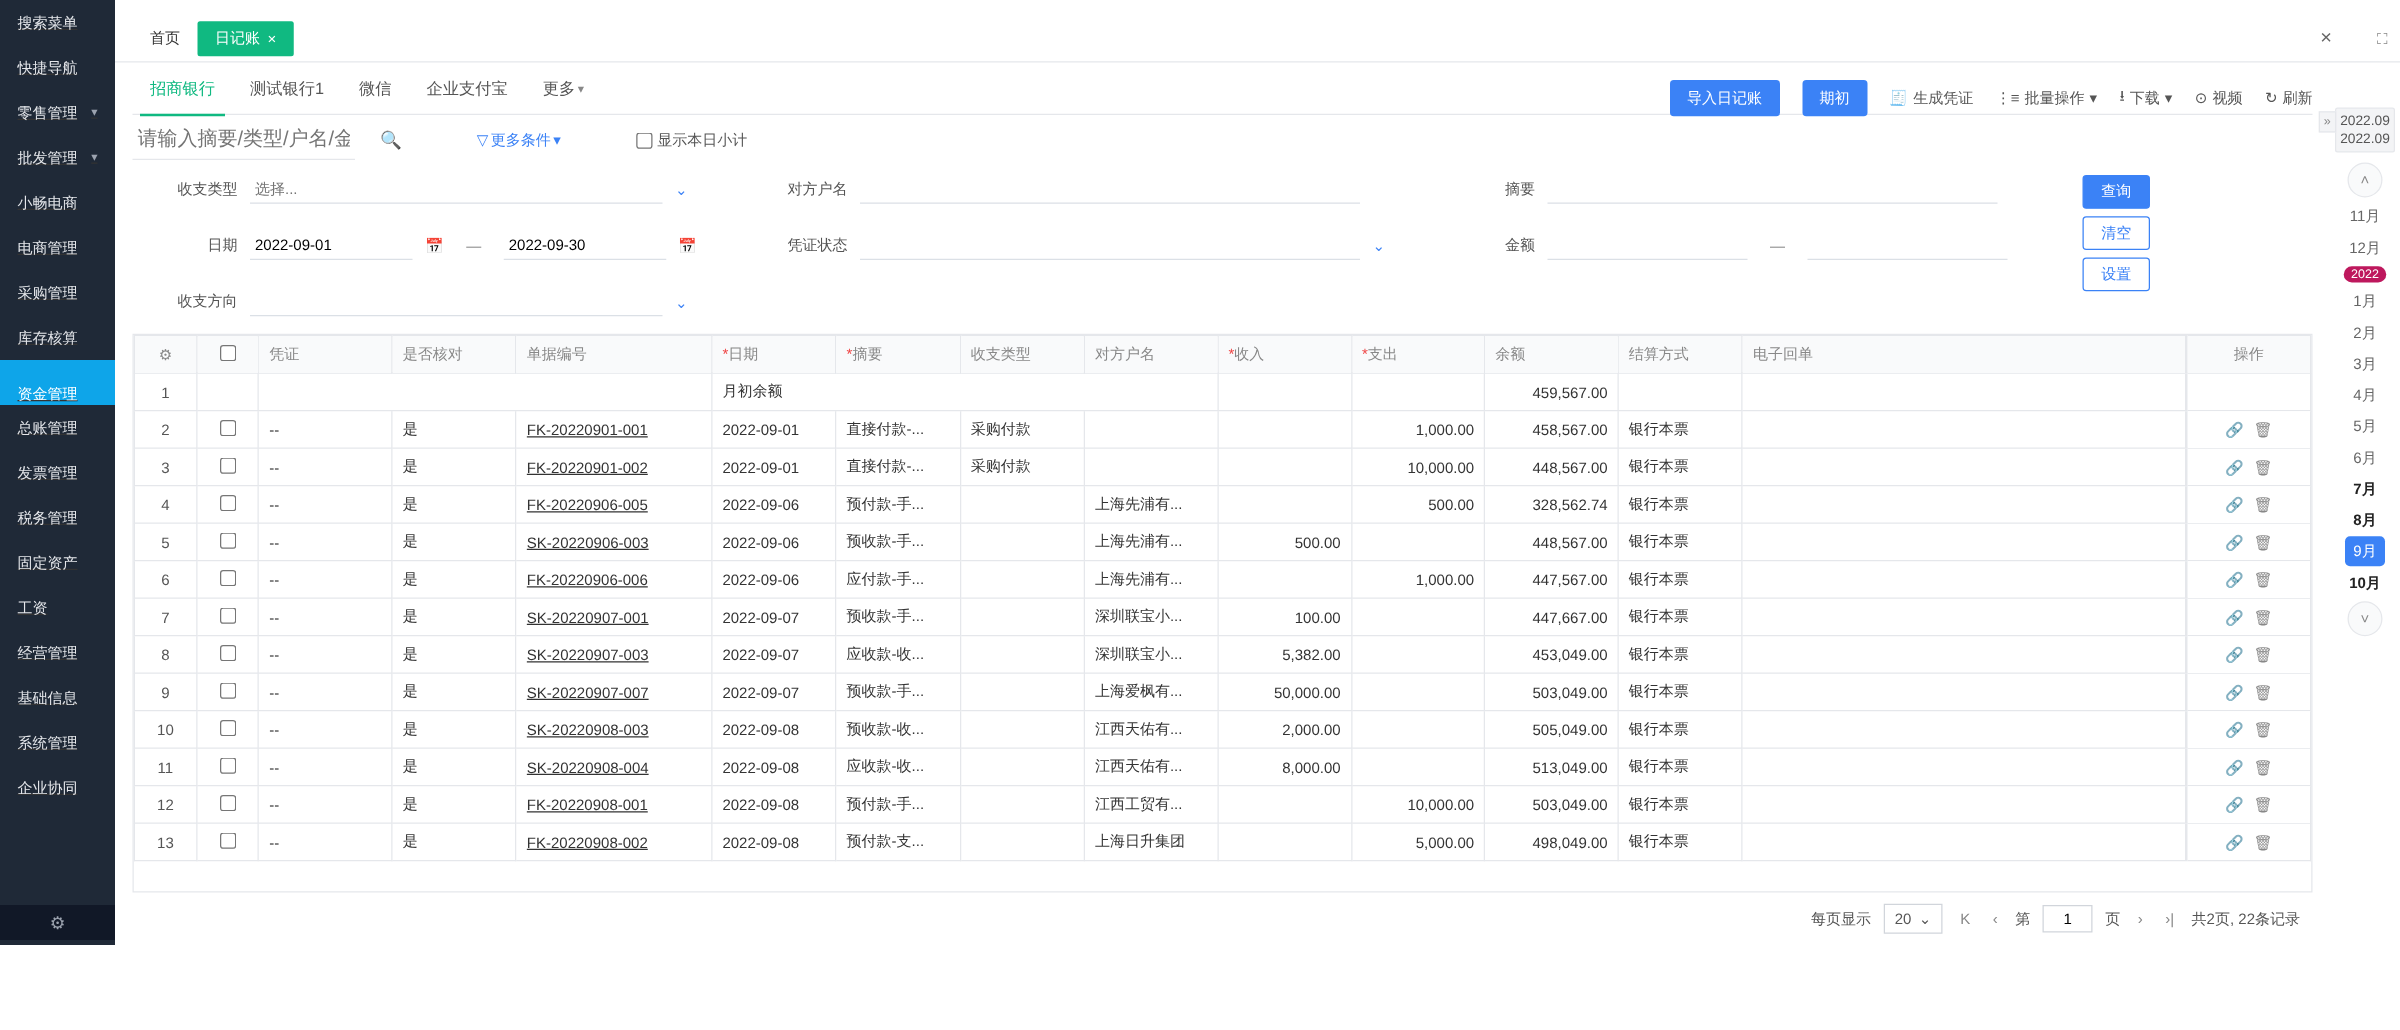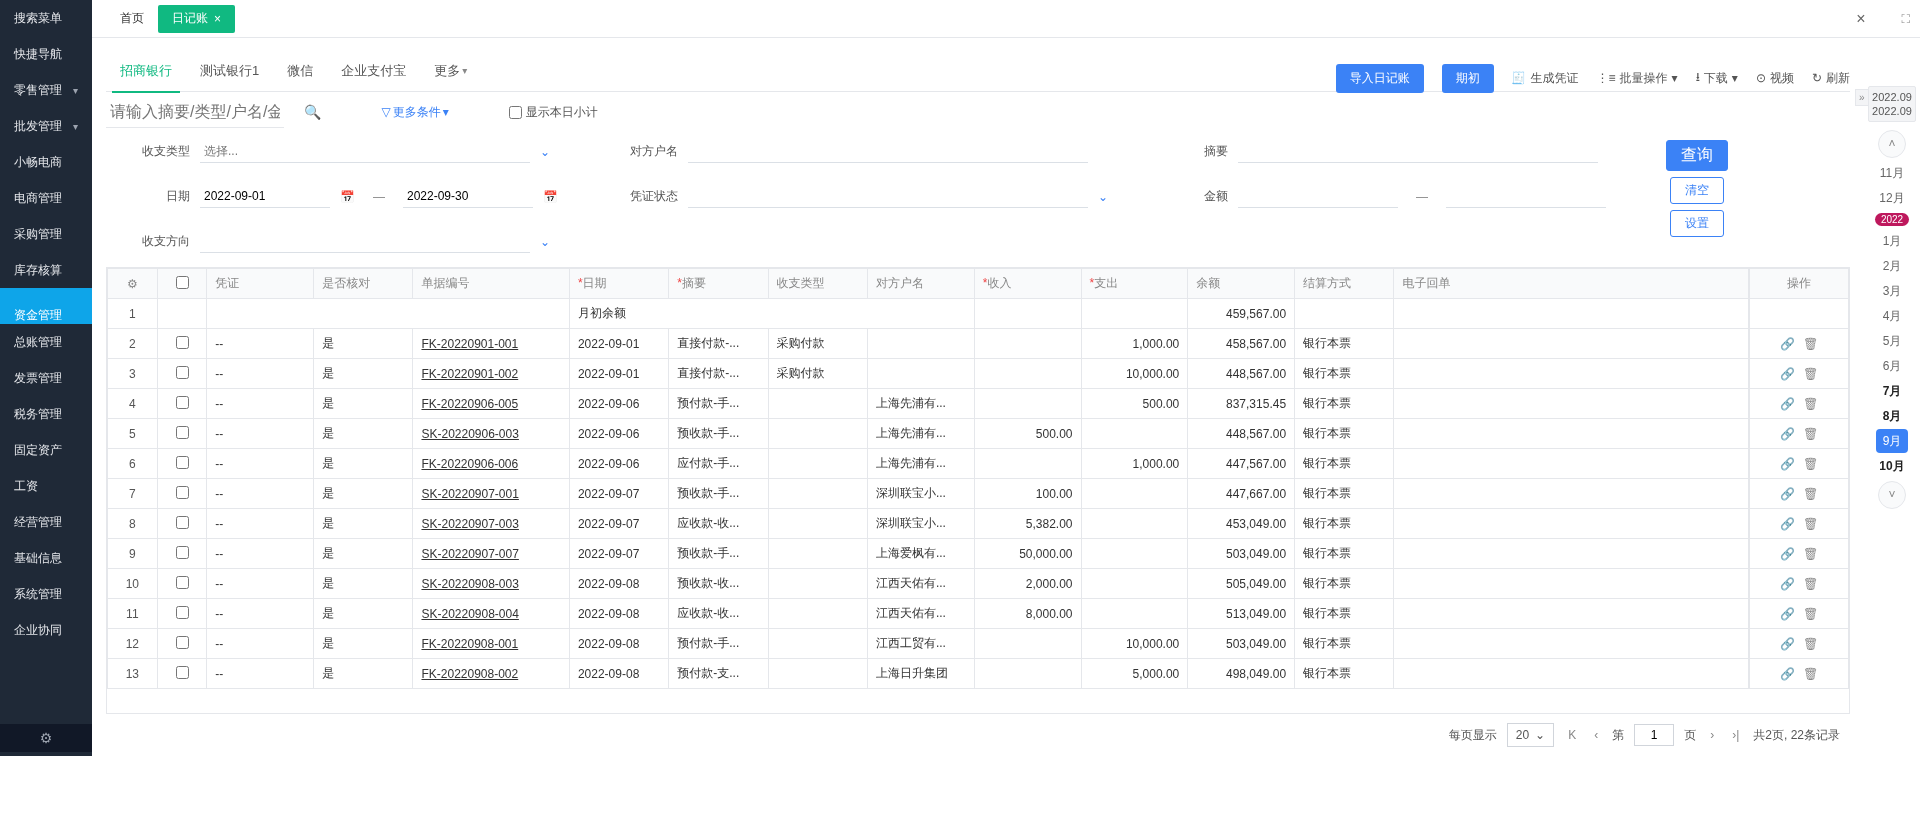--- a/index.html
+++ b/index.html
@@ -1,28 +1,28 @@
 <!DOCTYPE html>
 <html><head>
 <meta charset="utf-8">
 <style>
 * { box-sizing: border-box; margin: 0; padding: 0; font-family: "Microsoft YaHei", -apple-system, sans-serif; }
 body { font-size: 12px; color: #333; background: #fff; overflow: hidden; }
 
-.app { display: flex; height: 756px; width: 1920px; position: relative; }
+.app { display: flex; height: 756px; width: 1920px; position: relative; text-decoration: underline; }
 
 
 .sidebar { width: 92px; background: #1f2937; color: #e5e7eb; display: flex; flex-direction: column; overflow-y: auto; }
 .side-item { height: 36px; display: flex; align-items: center; padding: 0 14px; font-size: 12px; cursor: pointer; justify-content: space-between; }
 .side-item.active { background: #0ea5e9; color: #fff; align-items: flex-end; }
 .side-item .chev { font-size: 10px; color: #9ca3af; }
 .side-gear { position: absolute; bottom: 4px; left: 0; width: 92px; height: 28px; display: flex; align-items: center; justify-content: center; color: #9ca3af; font-size: 14px; cursor: pointer; background: #111827; }
 
 
-.top-tabs { position: absolute; top: 0; left: 92px; right: 0; height: 38px; display: flex; align-items: center; border-bottom: 1px solid #e5e7eb; padding-left: 14px; }
+.top-tabs { position: absolute; top: 12px; left: 92px; right: 0; height: 38px; display: flex; align-items: center; border-bottom: 1px solid #e5e7eb; padding-left: 14px; }
 .top-tab { height: 28px; padding: 0 14px; display: flex; align-items: center; gap: 6px; font-size: 12px; cursor: pointer; }
 .top-tab.active { background: #10b981; color: #fff; border-radius: 2px; }
 .close-x { font-size: 12px; cursor: pointer; }
 .top-right-close { margin-left: auto; margin-right: 36px; font-size: 16px; color: #666; cursor: pointer; }
 .expand-icon { margin-right: 10px; font-size: 12px; color: #888; cursor: pointer; }
 
 
 .content { position: absolute; top: 38px; left: 92px; right: 56px; bottom: 0; padding: 12px 14px 0; display: flex; flex-direction: column; }
 
 
@@ -49,21 +49,21 @@
 .filter-col { display: flex; flex-direction: column; gap: 22px; }
 .field { display: flex; align-items: center; gap: 10px; font-size: 12px; }
 .field label { width: 60px; text-align: right; color: #555; }
 .field .inp { width: 180px; border: none; border-bottom: 1px solid #dbe0e6; padding: 4px; font-size: 12px; outline: none; }
 .field .wide { width: 400px; }
 .date-inp { border: none; border-bottom: 1px solid #dbe0e6; padding: 4px; font-size: 12px; outline: none; width: 130px; }
 .cal-ic { color: #3b82f6; cursor: pointer; }
 .dash { color: #888; margin: 0 8px; }
 .dd-ic { color: #3b82f6; cursor: pointer; font-size: 12px; }
 .filter-actions { display: flex; flex-direction: column; gap: 6px; align-items: center; }
-.btn-sm-primary { background: #3b82f6; color: #fff; border: 1px solid #3b82f6; padding: 4px 14px; border-radius: 3px; cursor: pointer; font-size: 16px; }
+.btn-sm-primary { background: #3b82f6; color: #fff; border: 1px solid #3b82f6; padding: 4px 14px; border-radius: 3px; cursor: pointer; font-size: 12px; }
 .btn-sm-outline { background: #fff; color: #3b82f6; border: 1px solid #3b82f6; padding: 4px 14px; border-radius: 3px; cursor: pointer; font-size: 12px; }
 
 
 .table-wrap { flex: 1; overflow: auto; border: 1px solid #e5e7eb; position: relative; }
 table { border-collapse: collapse; width: 100%; table-layout: fixed; }
 th, td { border: 1px solid #e5e7eb; padding: 6px 8px; font-size: 12px; text-align: left; white-space: nowrap; overflow: hidden; text-overflow: ellipsis; height: 28px; }
 th { background: #f9fafb; color: #888; font-weight: normal; }
 th .req { color: #ef4444; }
 .gear-th { text-align: center; cursor: pointer; color: #888; }
 .chk-cell { text-align: center; }
@@ -362,21 +362,21 @@
               <td class="chk-cell"><input type="checkbox" style=""></td>
               <td>--</td>
               <td>是</td>
               <td><span class="link-cell">FK-20220906-005</span></td>
               <td>2022-09-06</td>
               <td>预付款-手...</td>
               <td></td>
               <td>上海先浦有...</td>
               <td class="num-r"></td>
               <td class="num-r">500.00</td>
-              <td class="num-r">837,315.45</td>
+              <td class="num-r">328,562.74</td>
               <td>银行本票</td>
               <td></td>
               <td class="ops-cell col-ops"><span>🔗</span><span>🗑</span></td>
             </tr>
             <tr>
               <td class="row-num">5</td>
               <td class="chk-cell"><input type="checkbox" style=""></td>
               <td>--</td>
               <td>是</td>
               <td><span class="link-cell">SK-20220906-003</span></td>

